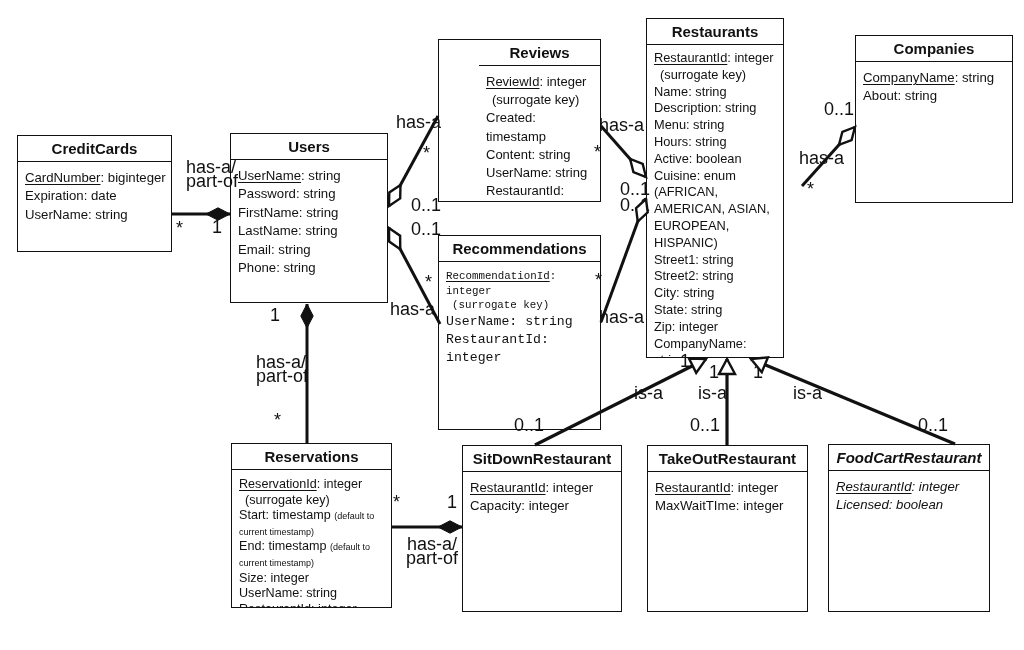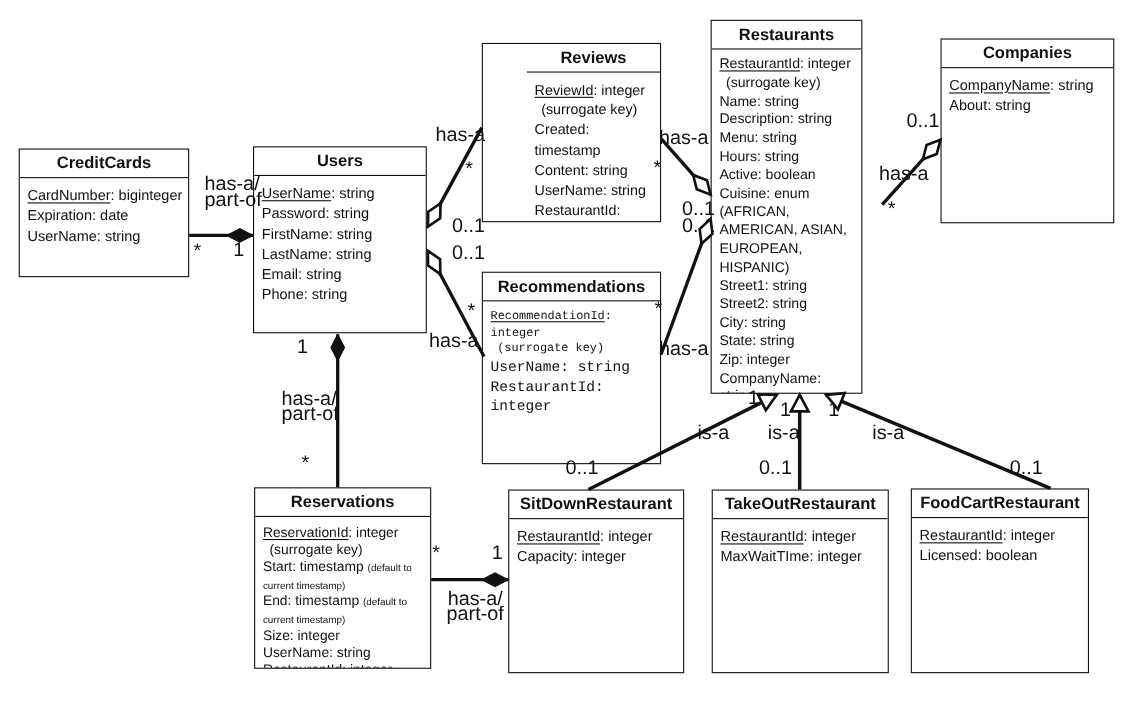--- a/index.html
+++ b/index.html
@@ -67,21 +67,21 @@
     <div class="ebody">
       <div class="row"><span class="pk">ReviewId</span><span>: integer</span></div>
       <div class="row indent">(surrogate key)</div>
       <div class="row">Created: timestamp</div>
       <div class="row">Content: string</div>
       <div class="row">UserName: string</div>
       <div class="row">RestaurantId: integer</div>
     </div>
   </div>
 
-  <div class="entity e-recommendations" style="left:438px;top:247px;width:163px;height:175px;">
+  <div class="entity e-recommendations" style="left:438px;top:235px;width:163px;height:195px;">
     <div class="etitle">Recommendations</div>
     <div class="ebody">
       <div class="row sm"><span class="pk">RecommendationId</span><span>: integer</span></div>
       <div class="row sm indent">(surrogate key)</div>
       <div class="row">UserName: string</div>
       <div class="row">RestaurantId: integer</div>
     </div>
   </div>
 
   <div class="entity e-restaurants" style="left:646px;top:18px;width:138px;height:340px;">
@@ -138,21 +138,21 @@
   </div>
 
   <div class="entity e-takeout" style="left:647px;top:445px;width:161px;height:167px;">
     <div class="etitle">TakeOutRestaurant</div>
     <div class="ebody">
       <div class="row"><span class="pk">RestaurantId</span><span>: integer</span></div>
       <div class="row">MaxWaitTIme: integer</div>
     </div>
   </div>
 
-  <div class="entity e-foodcart" style="left:828px;top:444px;width:162px;height:168px;">
+  <div class="entity e-foodcart" style="left:828px;top:444px;width:162px;height:168px;font-style:italic;">
     <div class="etitle">FoodCartRestaurant</div>
     <div class="ebody">
       <div class="row"><span class="pk">RestaurantId</span><span>: integer</span></div>
       <div class="row">Licensed: boolean</div>
     </div>
   </div>
 
   <span class="lbl pre" style="left:186px;top:161px;">has-a/
 part-of</span>
   <span class="lbl" style="left:176px;top:222px;">*</span>

